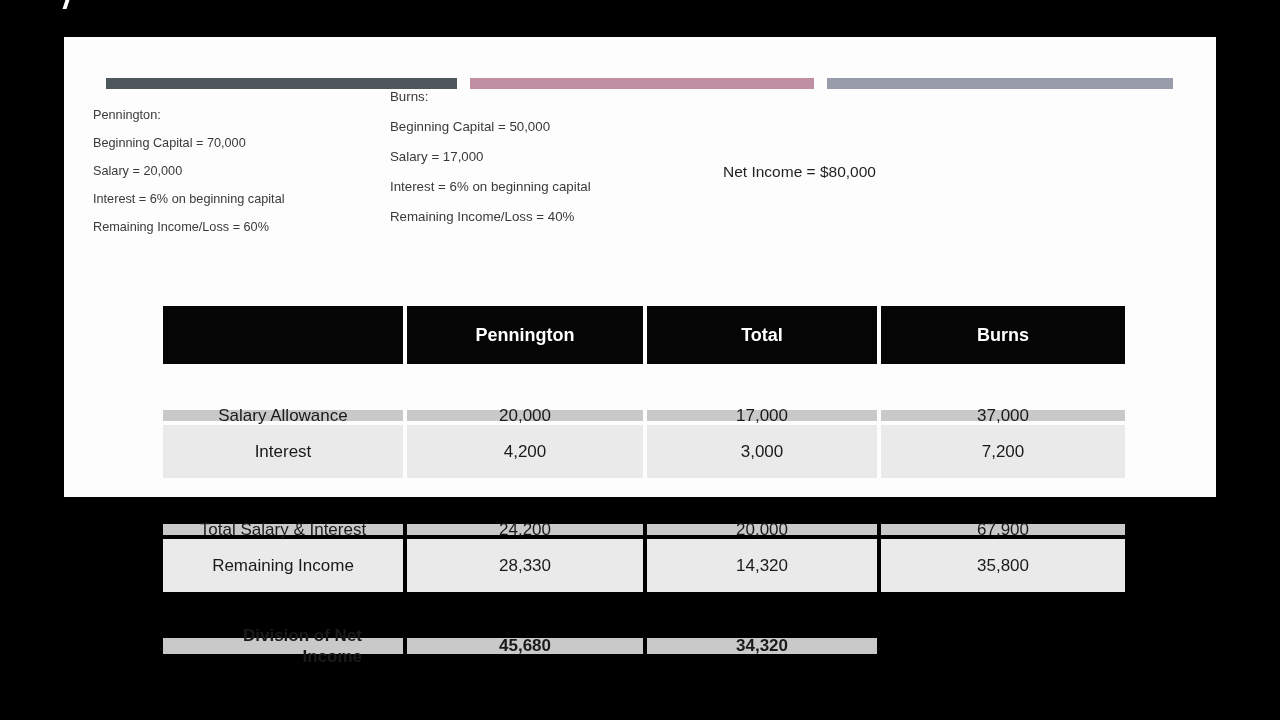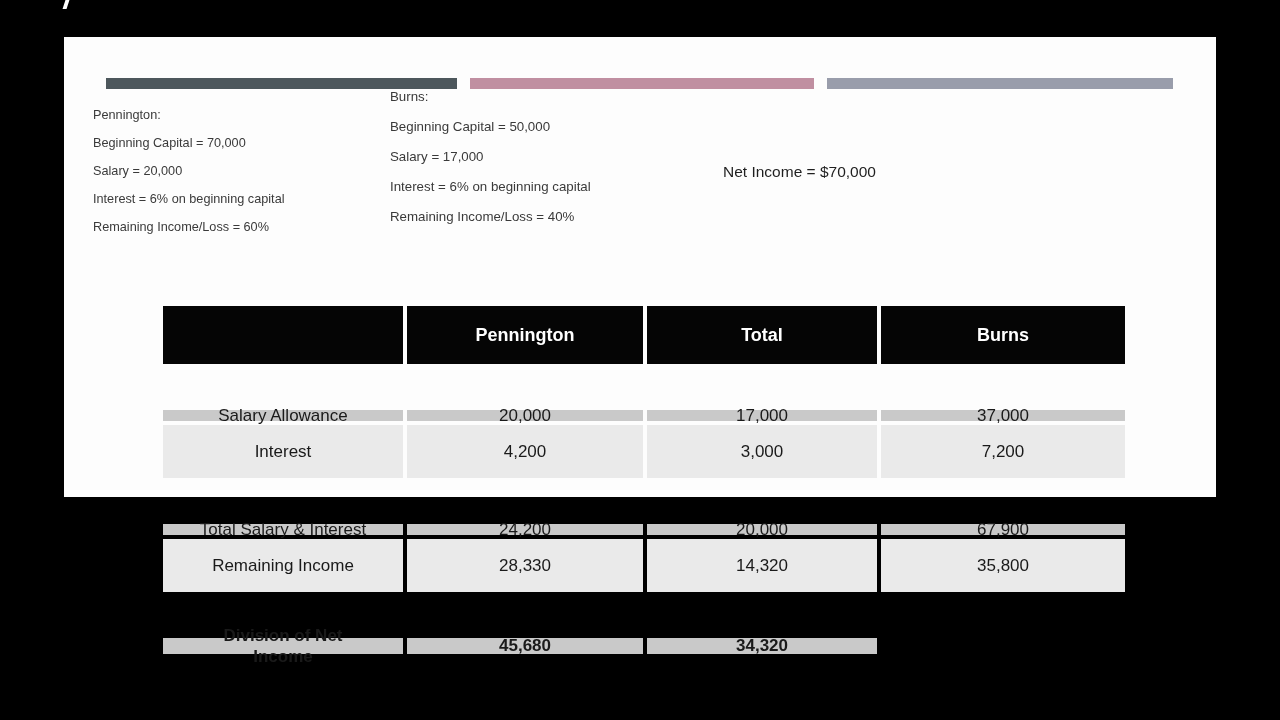--- a/index.html
+++ b/index.html
@@ -40,21 +40,21 @@
   .income-table {
     position: absolute; left: 99px; top: 269px;
     display: grid;
     grid-template-columns: 240px 236px 230px 244px;
     grid-template-rows: 58px 53px 53px 53px 53px 58px;
     gap: 4px;
     background: transparent;
   }
   .cell {
     display: flex; align-items: center; justify-content: center;
-    text-align: center; color: #1a1a1a; font-size: 17px; line-height: 1.25;
+    text-align: right; color: #1a1a1a; font-size: 17px; line-height: 1.25;
   }
   .hcell { background: #050505; color: #ffffff; font-weight: bold; font-size: 18px; }
   .dark  { background: #c9c9c9; margin-top: 42px; }
   .light { background: #eaeaea; }
   .em    { font-weight: bold; }
   .narrow-label { display: inline-block; max-width: 158px; }
 </style>
 </head>
 <body>
 
@@ -76,21 +76,21 @@
     </div>
 
     <div class="info-block burns">
       <div class="info-line">Burns:</div>
       <div class="info-line">Beginning Capital = 50,000</div>
       <div class="info-line">Salary = 17,000</div>
       <div class="info-line">Interest = 6% on beginning capital</div>
       <div class="info-line">Remaining Income/Loss = 40%</div>
     </div>
 
-    <div class="net-income">Net Income = $70,000</div>
+    <div class="net-income">Net Income = $80,000</div>
 
     <div class="income-table">
 
       <div class="cell hcell"></div>
       <div class="cell hcell">Pennington</div>
       <div class="cell hcell">Total</div>
       <div class="cell hcell">Burns</div>
 
       <div class="cell dark">Salary Allowance</div>
       <div class="cell dark">20,000</div>

